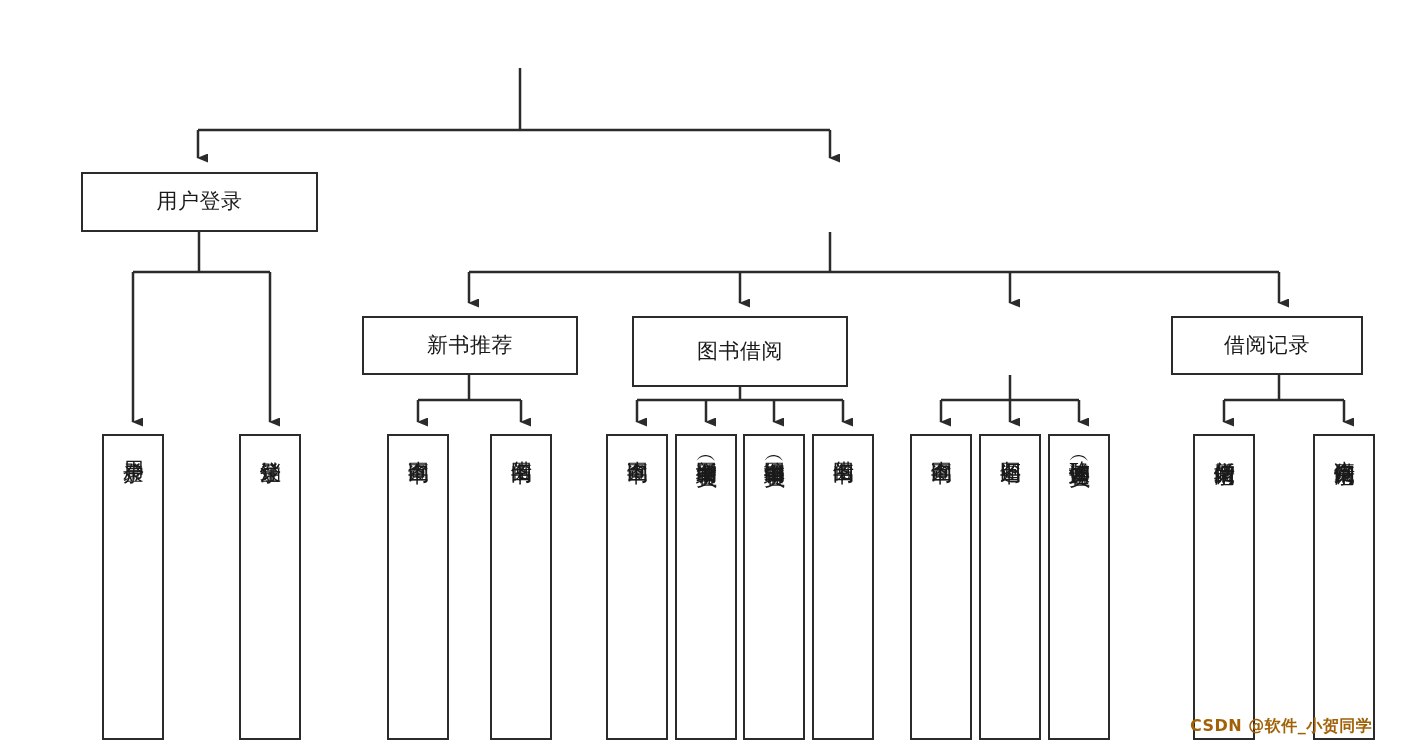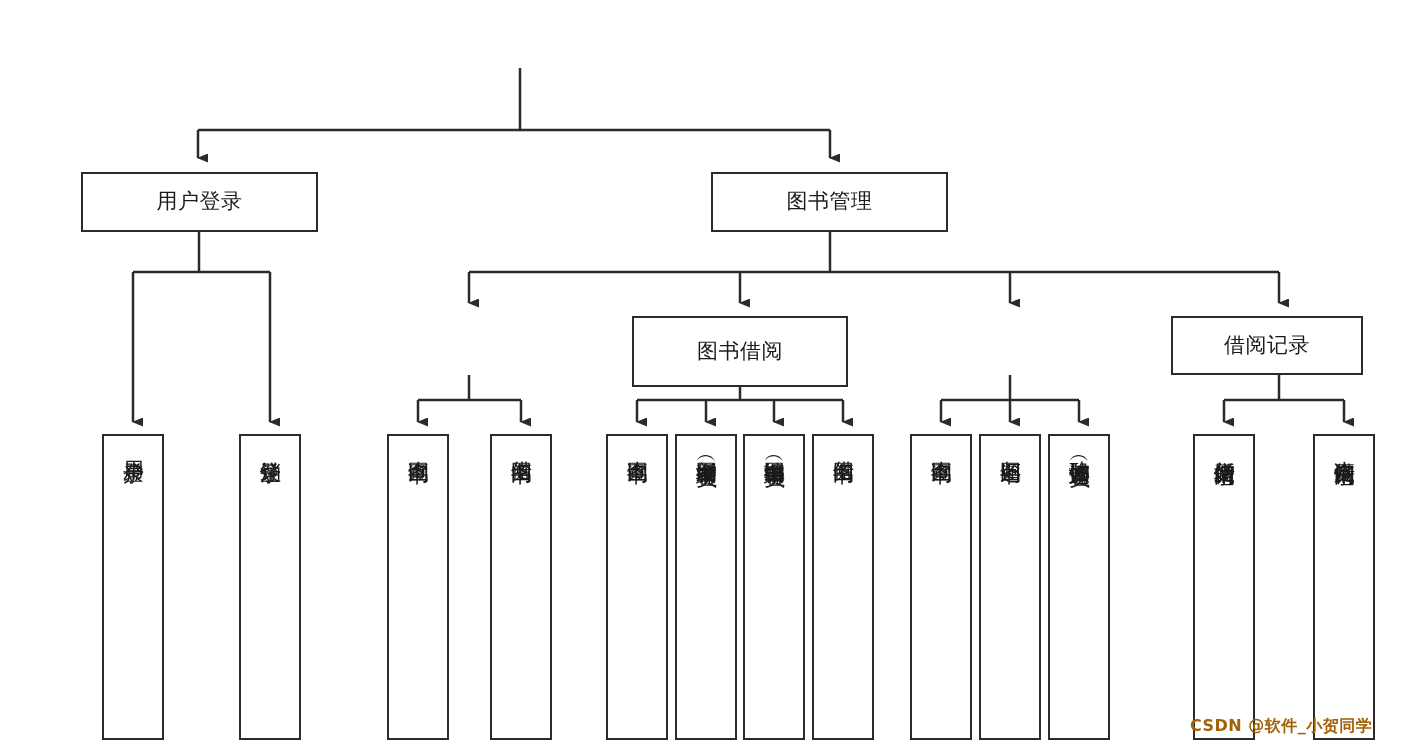--- a/index.html
+++ b/index.html
@@ -120,24 +120,24 @@
       <path d="M1224,400 L1344,400"></path>
       <path d="M1224,400 L1224,422" marker-end="url(#arrowhead)"></path>
       <path d="M1344,400 L1344,422" marker-end="url(#arrowhead)"></path>
     </g>
   </svg>
 
 
   <div class="node node-h" style="left:81px; top:172px; width:237px; height:60px;">
     <span class="label">用户登录</span>
   </div>
-  <div class="node node-h" style="left:711px; top:172px; width:237px; height:60px;">
-    <span class="label">图书管理</span>
+
+  <div class="node node-h" style="left:362px; top:316px; width:216px; height:59px;">
+    <span class="label">新书推荐</span>
   </div>
-
   <div class="node node-h" style="left:632px; top:316px; width:216px; height:71px;">
     <span class="label">图书借阅</span>
   </div>
   <div class="node node-h" style="left:1171px; top:316px; width:192px; height:59px;">
     <span class="label">借阅记录</span>
   </div>
 
   <div class="node node-v" style="left:102px; top:434px; width:62px; height:306px;">
     <span class="label">用户登录</span>
   </div>

